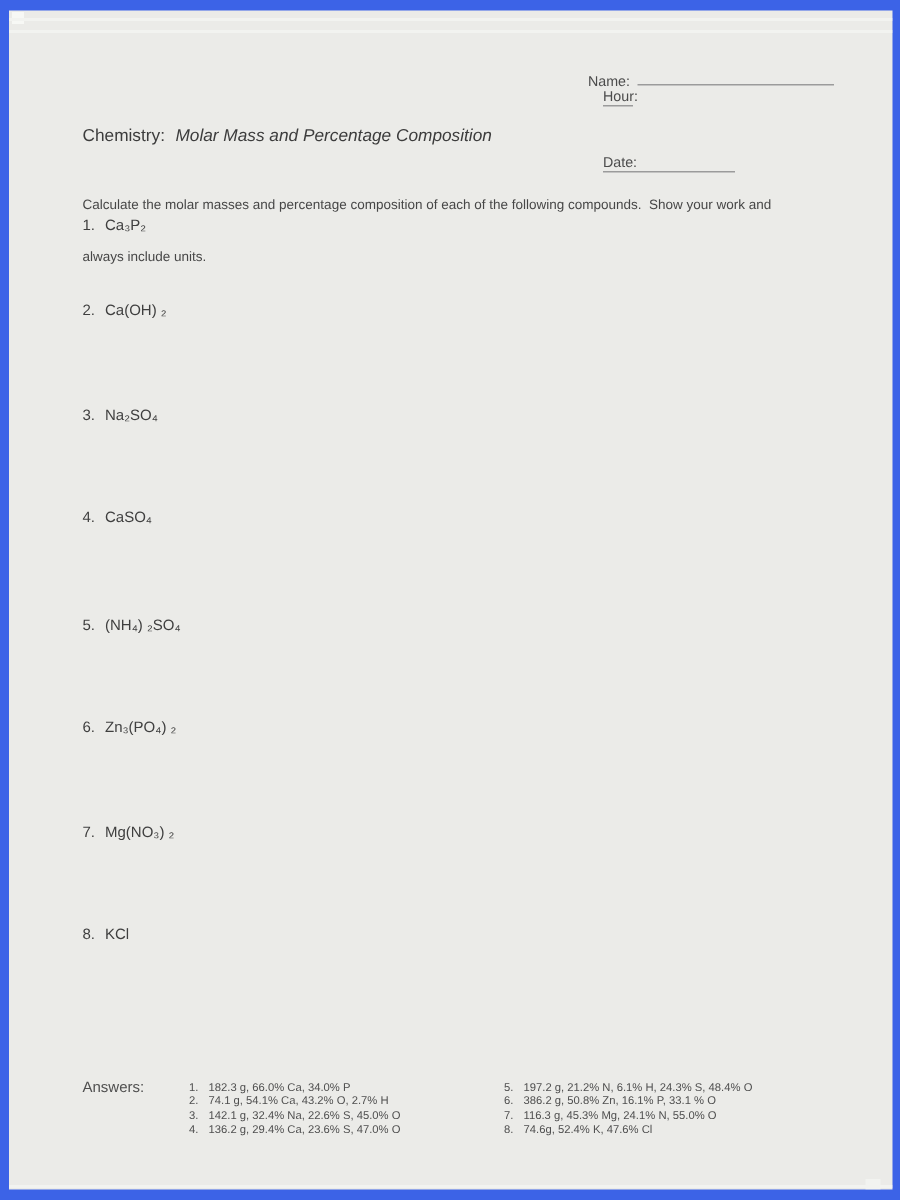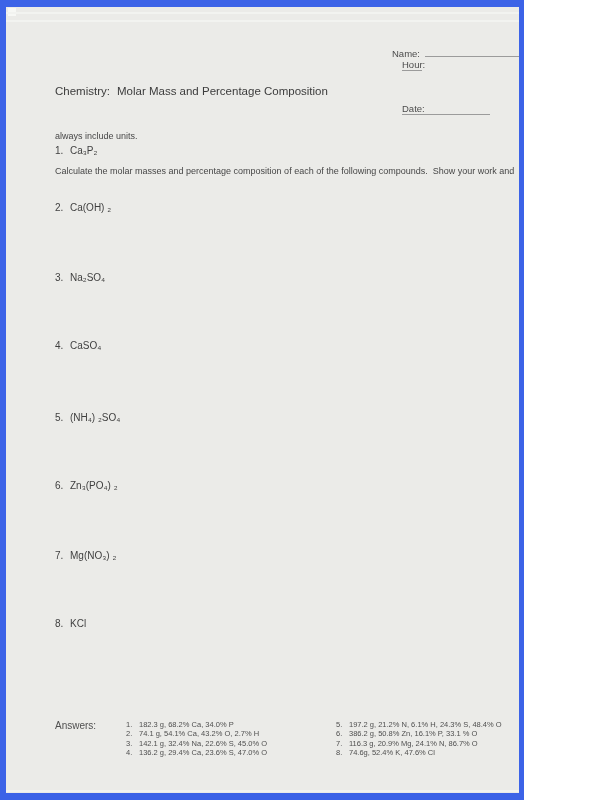--- a/index.html
+++ b/index.html
@@ -3,21 +3,21 @@
 <meta charset="utf-8">
 <style>
   html,body{margin:0;padding:0;}
   body{
     width:600px;height:800px;
     font-family:"Liberation Sans","DejaVu Sans",sans-serif;
     background:#ffffff;
   }
   .page{
     position:relative;
-    width:524px;height:800px;
+    width:600px;height:800px;
     box-sizing:border-box;
     background:#ebebe8;
     border-style:solid;
     border-color:#3c63e7;
     border-width:7px 5px 7px 6px;
     overflow:hidden;
     color:#424242;
   }
   
   .artifact{position:absolute;pointer-events:none;}
@@ -39,21 +39,21 @@
   .blank-name{width:131px;margin-left:5px;}
   .blank-hour{width:20px;margin-left:5px;}
   .date-label{margin-left:8px;margin-top:32px;}
   .blank-date{width:88px;margin-left:3px;}
 
   
   .title{
     position:absolute;left:49px;top:78px;
     font-size:11.5px;color:#3c3c3c;white-space:nowrap;
   }
-  .title .italic{margin-left:7px;}
+  .title .italic{font-style:italic;margin-left:7px;}
 
   
   .instructions{
     position:absolute;left:49px;top:101px;width:530px;
     font-size:9px;line-height:11.5px;color:#474747;
     white-space:pre-wrap;
   }
 
   
   .problems{position:absolute;left:49px;top:0;width:300px;height:700px;}
@@ -102,42 +102,42 @@
     <span class="blank blank-hour"></span>
     <span class="hdr-label date-label">Date:</span>
     <span class="blank blank-date"></span>
   </div>
 
   <div class="title">
     <span>Chemistry:</span><span class="italic">Molar Mass and Percentage Composition</span>
   </div>
 
   <div class="instructions">
+    <div>Calculate the molar masses and percentage composition of each of the following compounds.  Show your work and</div>
     <div>always include units.</div>
-    <div>Calculate the molar masses and percentage composition of each of the following compounds.  Show your work and</div>
   </div>
 
   <div class="problems">
       <div class="problem"><span class="p-num">1.</span><span class="p-formula">Ca₃P₂</span></div>
       <div class="problem"><span class="p-num">2.</span><span class="p-formula">Ca(OH) ₂</span></div>
       <div class="problem"><span class="p-num">3.</span><span class="p-formula">Na₂SO₄</span></div>
       <div class="problem"><span class="p-num">4.</span><span class="p-formula">CaSO₄</span></div>
       <div class="problem"><span class="p-num">5.</span><span class="p-formula">(NH₄) ₂SO₄</span></div>
       <div class="problem"><span class="p-num">6.</span><span class="p-formula">Zn₃(PO₄) ₂</span></div>
       <div class="problem"><span class="p-num">7.</span><span class="p-formula">Mg(NO₃) ₂</span></div>
       <div class="problem"><span class="p-num">8.</span><span class="p-formula">KCl</span></div>
     </div>
 
   <div class="answers-label">Answers:</div>
   <div class="answers-col col1">
-      <div class="answer"><span class="a-num">1.</span><span class="a-text">182.3 g, 68.2% Ca, 34.0% P</span></div>
+      <div class="answer"><span class="a-num">1.</span><span class="a-text">182.3 g, 66.0% Ca, 34.0% P</span></div>
       <div class="answer"><span class="a-num">2.</span><span class="a-text">74.1 g, 54.1% Ca, 43.2% O, 2.7% H</span></div>
       <div class="answer"><span class="a-num">3.</span><span class="a-text">142.1 g, 32.4% Na, 22.6% S, 45.0% O</span></div>
       <div class="answer"><span class="a-num">4.</span><span class="a-text">136.2 g, 29.4% Ca, 23.6% S, 47.0% O</span></div>
     </div>
   <div class="answers-col col2">
       <div class="answer"><span class="a-num">5.</span><span class="a-text">197.2 g, 21.2% N, 6.1% H, 24.3% S, 48.4% O</span></div>
       <div class="answer"><span class="a-num">6.</span><span class="a-text">386.2 g, 50.8% Zn, 16.1% P, 33.1 % O</span></div>
-      <div class="answer"><span class="a-num">7.</span><span class="a-text">116.3 g, 20.9% Mg, 24.1% N, 86.7% O</span></div>
+      <div class="answer"><span class="a-num">7.</span><span class="a-text">116.3 g, 45.3% Mg, 24.1% N, 55.0% O</span></div>
       <div class="answer"><span class="a-num">8.</span><span class="a-text">74.6g, 52.4% K, 47.6% Cl</span></div>
     </div>
 
 </div>
 
 </body></html>

